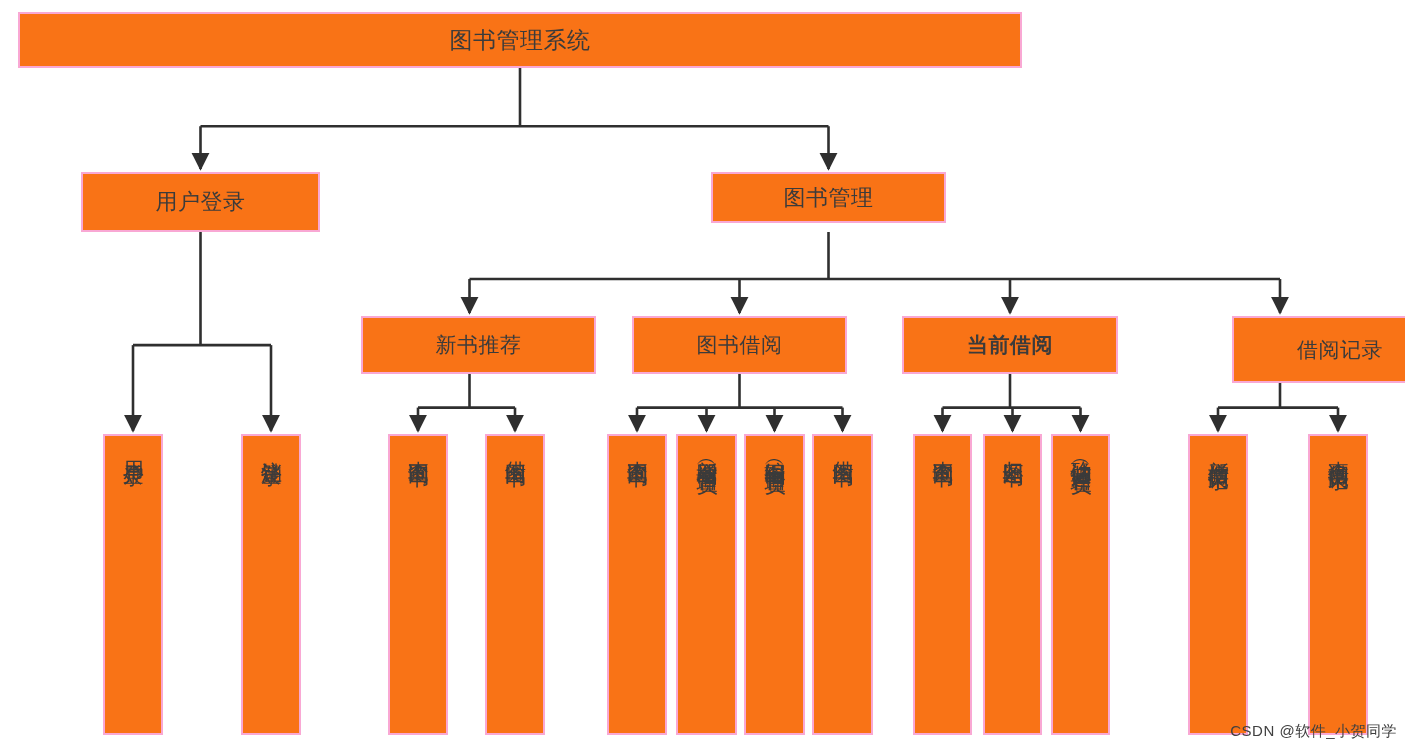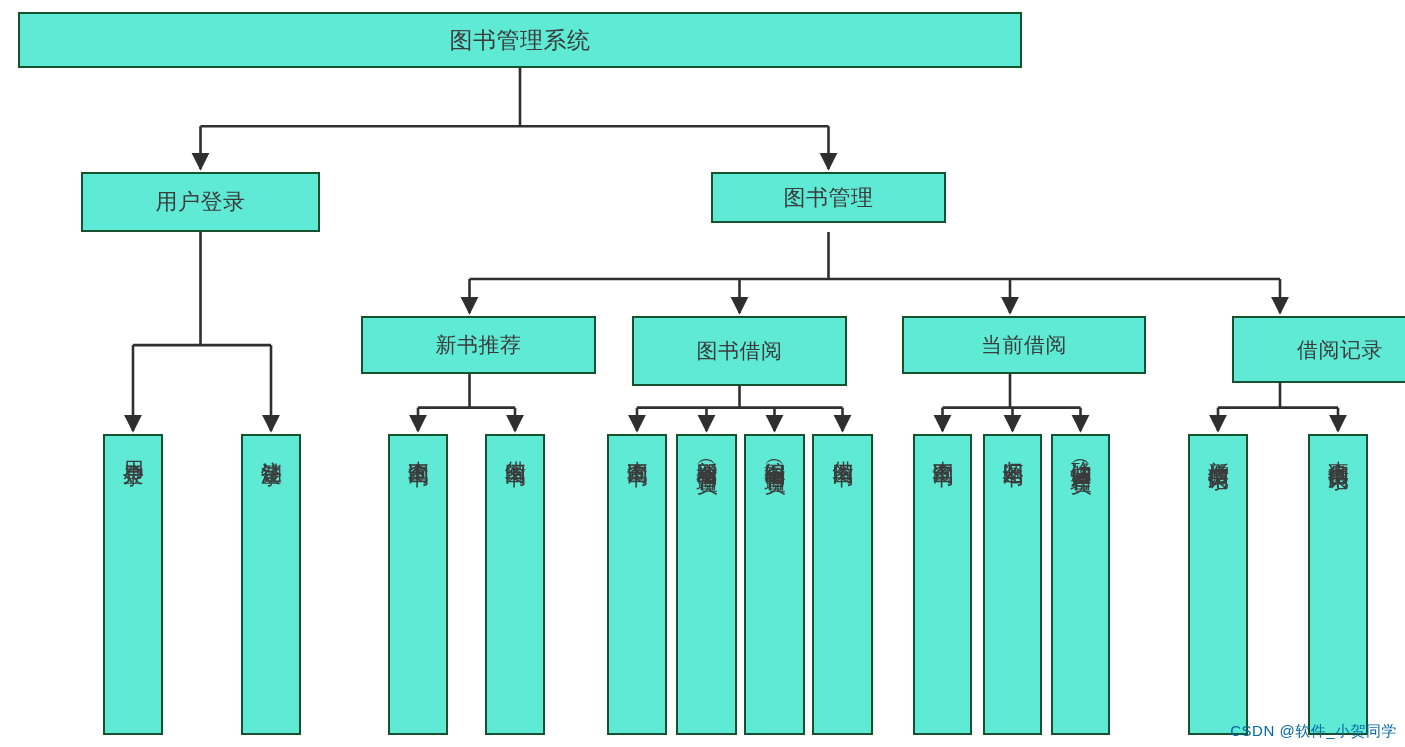--- a/index.html
+++ b/index.html
@@ -23,22 +23,22 @@
   #edges {
     position: absolute;
     left: 0;
     top: 0;
     width: 1405px;
     height: 747px;
     pointer-events: none;
   }
   .node {
     position: absolute;
-    border: 2px solid #14532d;
-    background: #5eead4;
+    border: 2px solid #f9a8d4;
+    background: #f97316;
     display: flex;
     align-items: center;
     justify-content: center;
     text-align: right;
     z-index: 2;
   }
   .node-label {
     display: block;
     color: #3b3b3b;
     letter-spacing: 0.5px;
@@ -58,21 +58,21 @@
     font-size: 21px;
     line-height: 1.18;
     letter-spacing: 2px;
     white-space: nowrap;
   }
   #watermark {
     position: absolute;
     right: 8px;
     bottom: 6px;
     font-size: 15px;
-    color: #0369a1;
+    color: #404040;
     letter-spacing: 0.5px;
     white-space: nowrap;
     z-index: 5;
   }
 </style>
 </head>
 <body>
 
 <div id="canvas">
 
@@ -125,24 +125,24 @@
       </div>
       <div class="node level2" style="left: 81px; top: 172px; width: 239px; height: 60px;">
         <span class="node-label">用户登录</span>
       </div>
       <div class="node level2" style="left: 711px; top: 172px; width: 235px; height: 51px;">
         <span class="node-label">图书管理</span>
       </div>
       <div class="node level3" style="left: 361px; top: 316px; width: 235px; height: 58px;">
         <span class="node-label">新书推荐</span>
       </div>
-      <div class="node level3" style="left: 632px; top: 316px; width: 215px; height: 70px;">
+      <div class="node level3" style="left: 632px; top: 316px; width: 215px; height: 58px;">
         <span class="node-label">图书借阅</span>
       </div>
-      <div class="node level3" style="left: 902px; top: 316px; width: 244px; height: 58px;">
+      <div class="node level3" style="left: 902px; top: 316px; width: 216px; height: 58px; font-weight: bold;">
         <span class="node-label">当前借阅</span>
       </div>
       <div class="node level3" style="left: 1232px; top: 316px; width: 216px; height: 67px;">
         <span class="node-label">借阅记录</span>
       </div>
       <div class="node leaf" style="left: 103px; top: 434px; width: 60px; height: 301px;">
         <span class="node-label">用户登录</span>
       </div>
       <div class="node leaf" style="left: 241px; top: 434px; width: 60px; height: 301px;">
         <span class="node-label">注销登录</span>

